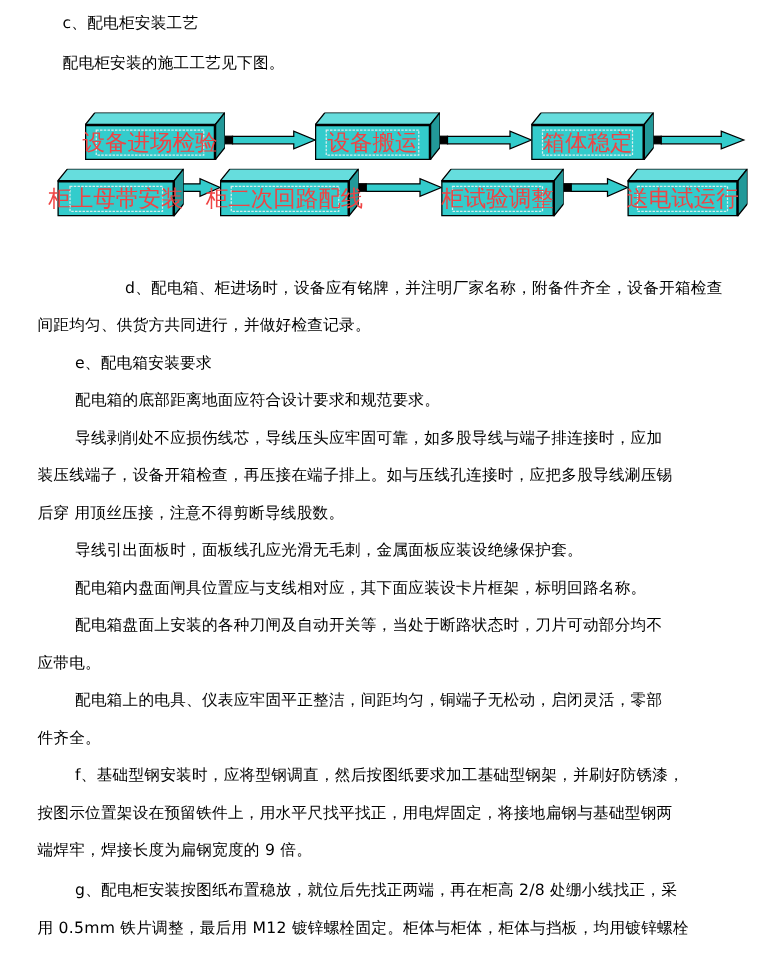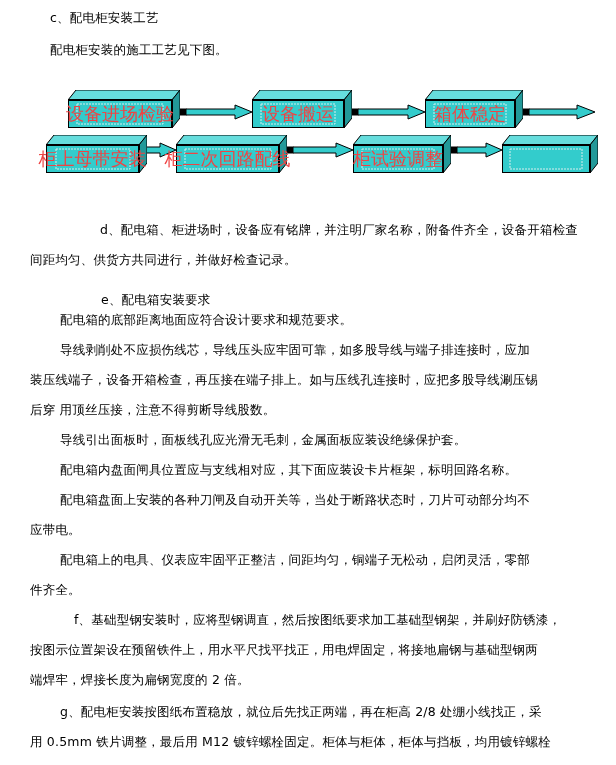--- a/index.html
+++ b/index.html
@@ -91,33 +91,34 @@
       </svg>
     <div class="inner" style="left:0;top:10px;width:90px;height:28px;border:none;">柜试验调整</div>
   </div>
   <div class="box" style="left:502px;top:135px;width:96px;height:38px;">
     <svg width="96" height="38">
         <polygon points="0,10 8,0 96,0 88,10" fill="#66dddd" stroke="#000" stroke-width="1"></polygon>
         <polygon points="88,10 96,0 96,28 88,38" fill="#229999" stroke="#000" stroke-width="1"></polygon>
         <rect x="0" y="10" width="88" height="28" fill="#33cccc" stroke="#000" stroke-width="2"></rect>
         <rect x="8" y="14" width="72" height="20" fill="none" stroke="#d8eeee" stroke-dasharray="2,1"></rect>
       </svg>
+    <div class="inner" style="left:0;top:10px;width:88px;height:28px;border:none;">送电试运行</div>
   </div>
 </div>
 
 <div class="line" style="left:60px;top:222px;margin-left:40px;">d、配电箱、柜进场时，设备应有铭牌，并注明厂家名称，附备件齐全，设备开箱检查</div>
 <div class="line" style="left:30px;top:252px;">间距均匀、供货方共同进行，并做好检查记录。</div>
-<div class="line" style="left:60px;top:292px;margin-left:41px;">e、配电箱安装要求</div>
+<div class="line" style="left:60px;top:282px;">e、配电箱安装要求</div>
 <div class="line" style="left:60px;top:312px;">配电箱的底部距离地面应符合设计要求和规范要求。</div>
 <div class="line" style="left:60px;top:342px;">导线剥削处不应损伤线芯，导线压头应牢固可靠，如多股导线与端子排连接时，应加</div>
 <div class="line" style="left:30px;top:372px;">装压线端子，设备开箱检查，再压接在端子排上。如与压线孔连接时，应把多股导线涮压锡</div>
 <div class="line" style="left:30px;top:402px;">后穿  用顶丝压接，注意不得剪断导线股数。</div>
 <div class="line" style="left:60px;top:432px;">导线引出面板时，面板线孔应光滑无毛刺，金属面板应装设绝缘保护套。</div>
 <div class="line" style="left:60px;top:462px;">配电箱内盘面闸具位置应与支线相对应，其下面应装设卡片框架，标明回路名称。</div>
 <div class="line" style="left:60px;top:492px;">配电箱盘面上安装的各种刀闸及自动开关等，当处于断路状态时，刀片可动部分均不</div>
 <div class="line" style="left:30px;top:522px;">应带电。</div>
 <div class="line" style="left:60px;top:552px;">配电箱上的电具、仪表应牢固平正整洁，间距均匀，铜端子无松动，启闭灵活，零部</div>
 <div class="line" style="left:30px;top:582px;">件齐全。</div>
-<div class="line" style="left:60px;top:612px;margin-left:14px;">f、基础型钢安装时，应将型钢调直，然后按图纸要求加工基础型钢架，并刷好防锈漆，</div>
+<div class="line" style="left:60px;top:612px;">f、基础型钢安装时，应将型钢调直，然后按图纸要求加工基础型钢架，并刷好防锈漆，</div>
 <div class="line" style="left:30px;top:642px;">按图示位置架设在预留铁件上，用水平尺找平找正，用电焊固定，将接地扁钢与基础型钢两</div>
-<div class="line" style="left:30px;top:672px;">端焊牢，焊接长度为扁钢宽度的 2 倍。</div>
+<div class="line" style="left:30px;top:672px;">端焊牢，焊接长度为扁钢宽度的 9 倍。</div>
 <div class="line" style="left:60px;top:704px;">g、配电柜安装按图纸布置稳放，就位后先找正两端，再在柜高 2/8 处绷小线找正，采</div>
 <div class="line" style="left:30px;top:734px;">用 0.5mm 铁片调整，最后用 M12 镀锌螺栓固定。柜体与柜体，柜体与挡板，均用镀锌螺栓</div>
 
 </body></html>

